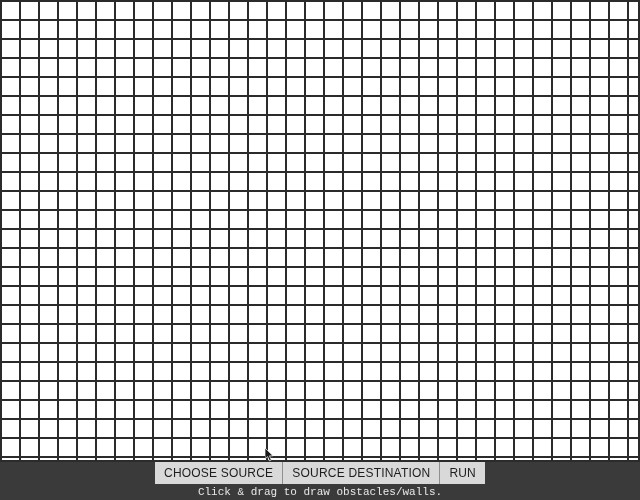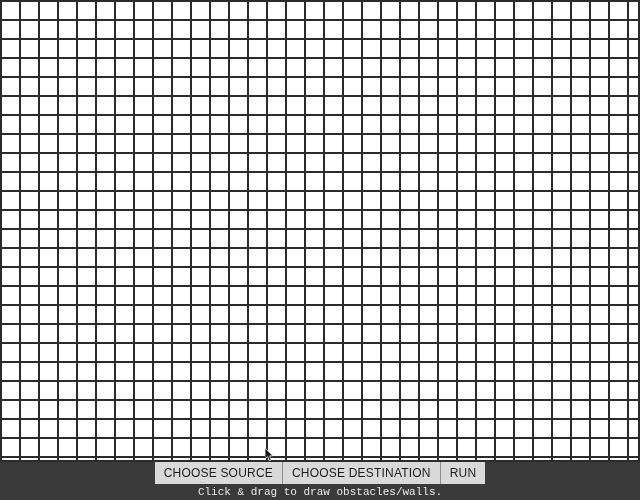--- a/index.html
+++ b/index.html
@@ -110,21 +110,21 @@
   <div id="grid-edge-bottom"></div>
 
   <div id="cursor" style="left: 265px; top: 448px;">
     <svg width="9" height="14" viewBox="0 0 9 14" xmlns="http://www.w3.org/2000/svg">
       <polygon points="0,0 0,11 2.6,8.6 4.4,12.8 6.3,12 4.5,7.9 8,7.8" fill="#1a1a1a" stroke="#ffffff" stroke-width="0.7"></polygon>
     </svg>
   </div>
 
   <div id="toolbar">
     <button class="tool-btn">CHOOSE SOURCE</button>
-    <button class="tool-btn">CHOOSE DESTINATION</button>
+    <button class="tool-btn">SOURCE DESTINATION</button>
     <button class="tool-btn">RUN</button>
   </div>
 
   <div id="statusbar">
     <span id="status-text">Click &amp; drag to draw obstacles/walls.</span>
   </div>
 
 </div>
 
 </body></html>

